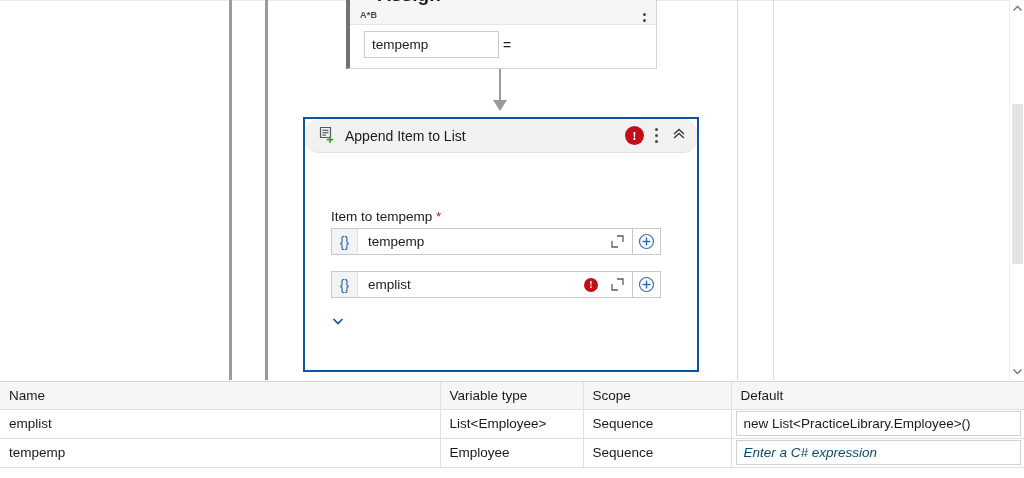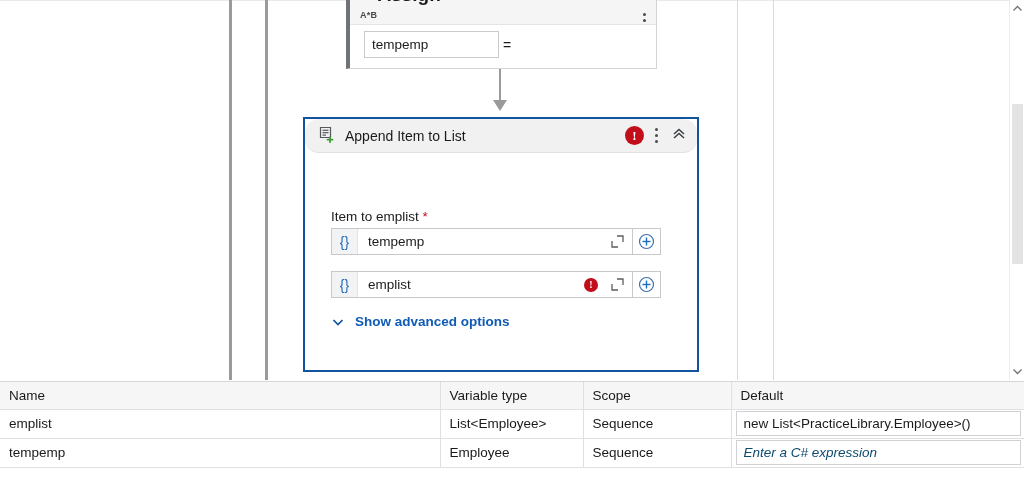--- a/index.html
+++ b/index.html
@@ -447,21 +447,21 @@
           <svg width="16" height="16" viewBox="0 0 16 16">
             <polyline points="3,8 8,3.5 13,8" fill="none" stroke="#3d4043" stroke-width="1.5"></polyline>
             <polyline points="3,12 8,7.5 13,12" fill="none" stroke="#3d4043" stroke-width="1.5"></polyline>
           </svg>
         </span>
       </div>
 
       <div class="append-body">
 
         <div class="field-label">
-          <span>Item to emplist</span>
+          <span>Item to tempemp</span>
           <span class="req">*</span>
         </div>
         <div class="field-row">
           <div class="field-box">
             <span class="expr-chip">{}</span>
             <span class="field-value">tempemp</span>
             <span class="expand-btn">
               <svg width="13" height="13" viewBox="0 0 13 13">
                 <polyline points="1,6 1,12 7,12" fill="none" stroke="#5a5d61" stroke-width="1.3"></polyline>
                 <polyline points="12,7 12,1 6,1" fill="none" stroke="#5a5d61" stroke-width="1.3"></polyline>
@@ -497,21 +497,20 @@
             </svg>
           </div>
         </div>
 
         <div class="adv-row">
           <span class="adv-chev">
             <svg width="14" height="14" viewBox="0 0 14 14">
               <polyline points="2.5,5 7,9.5 11.5,5" fill="none" stroke="#11539e" stroke-width="1.7"></polyline>
             </svg>
           </span>
-          <span class="adv-text">Show advanced options</span>
         </div>
 
       </div>
     </div>
   </div>
 
   <div class="vscroll">
     <div class="arrow up">
       <svg width="11" height="9" viewBox="0 0 11 9">
         <polyline points="1.5,6.5 5.5,2.5 9.5,6.5" fill="none" stroke="#6f7276" stroke-width="1.3"></polyline>

